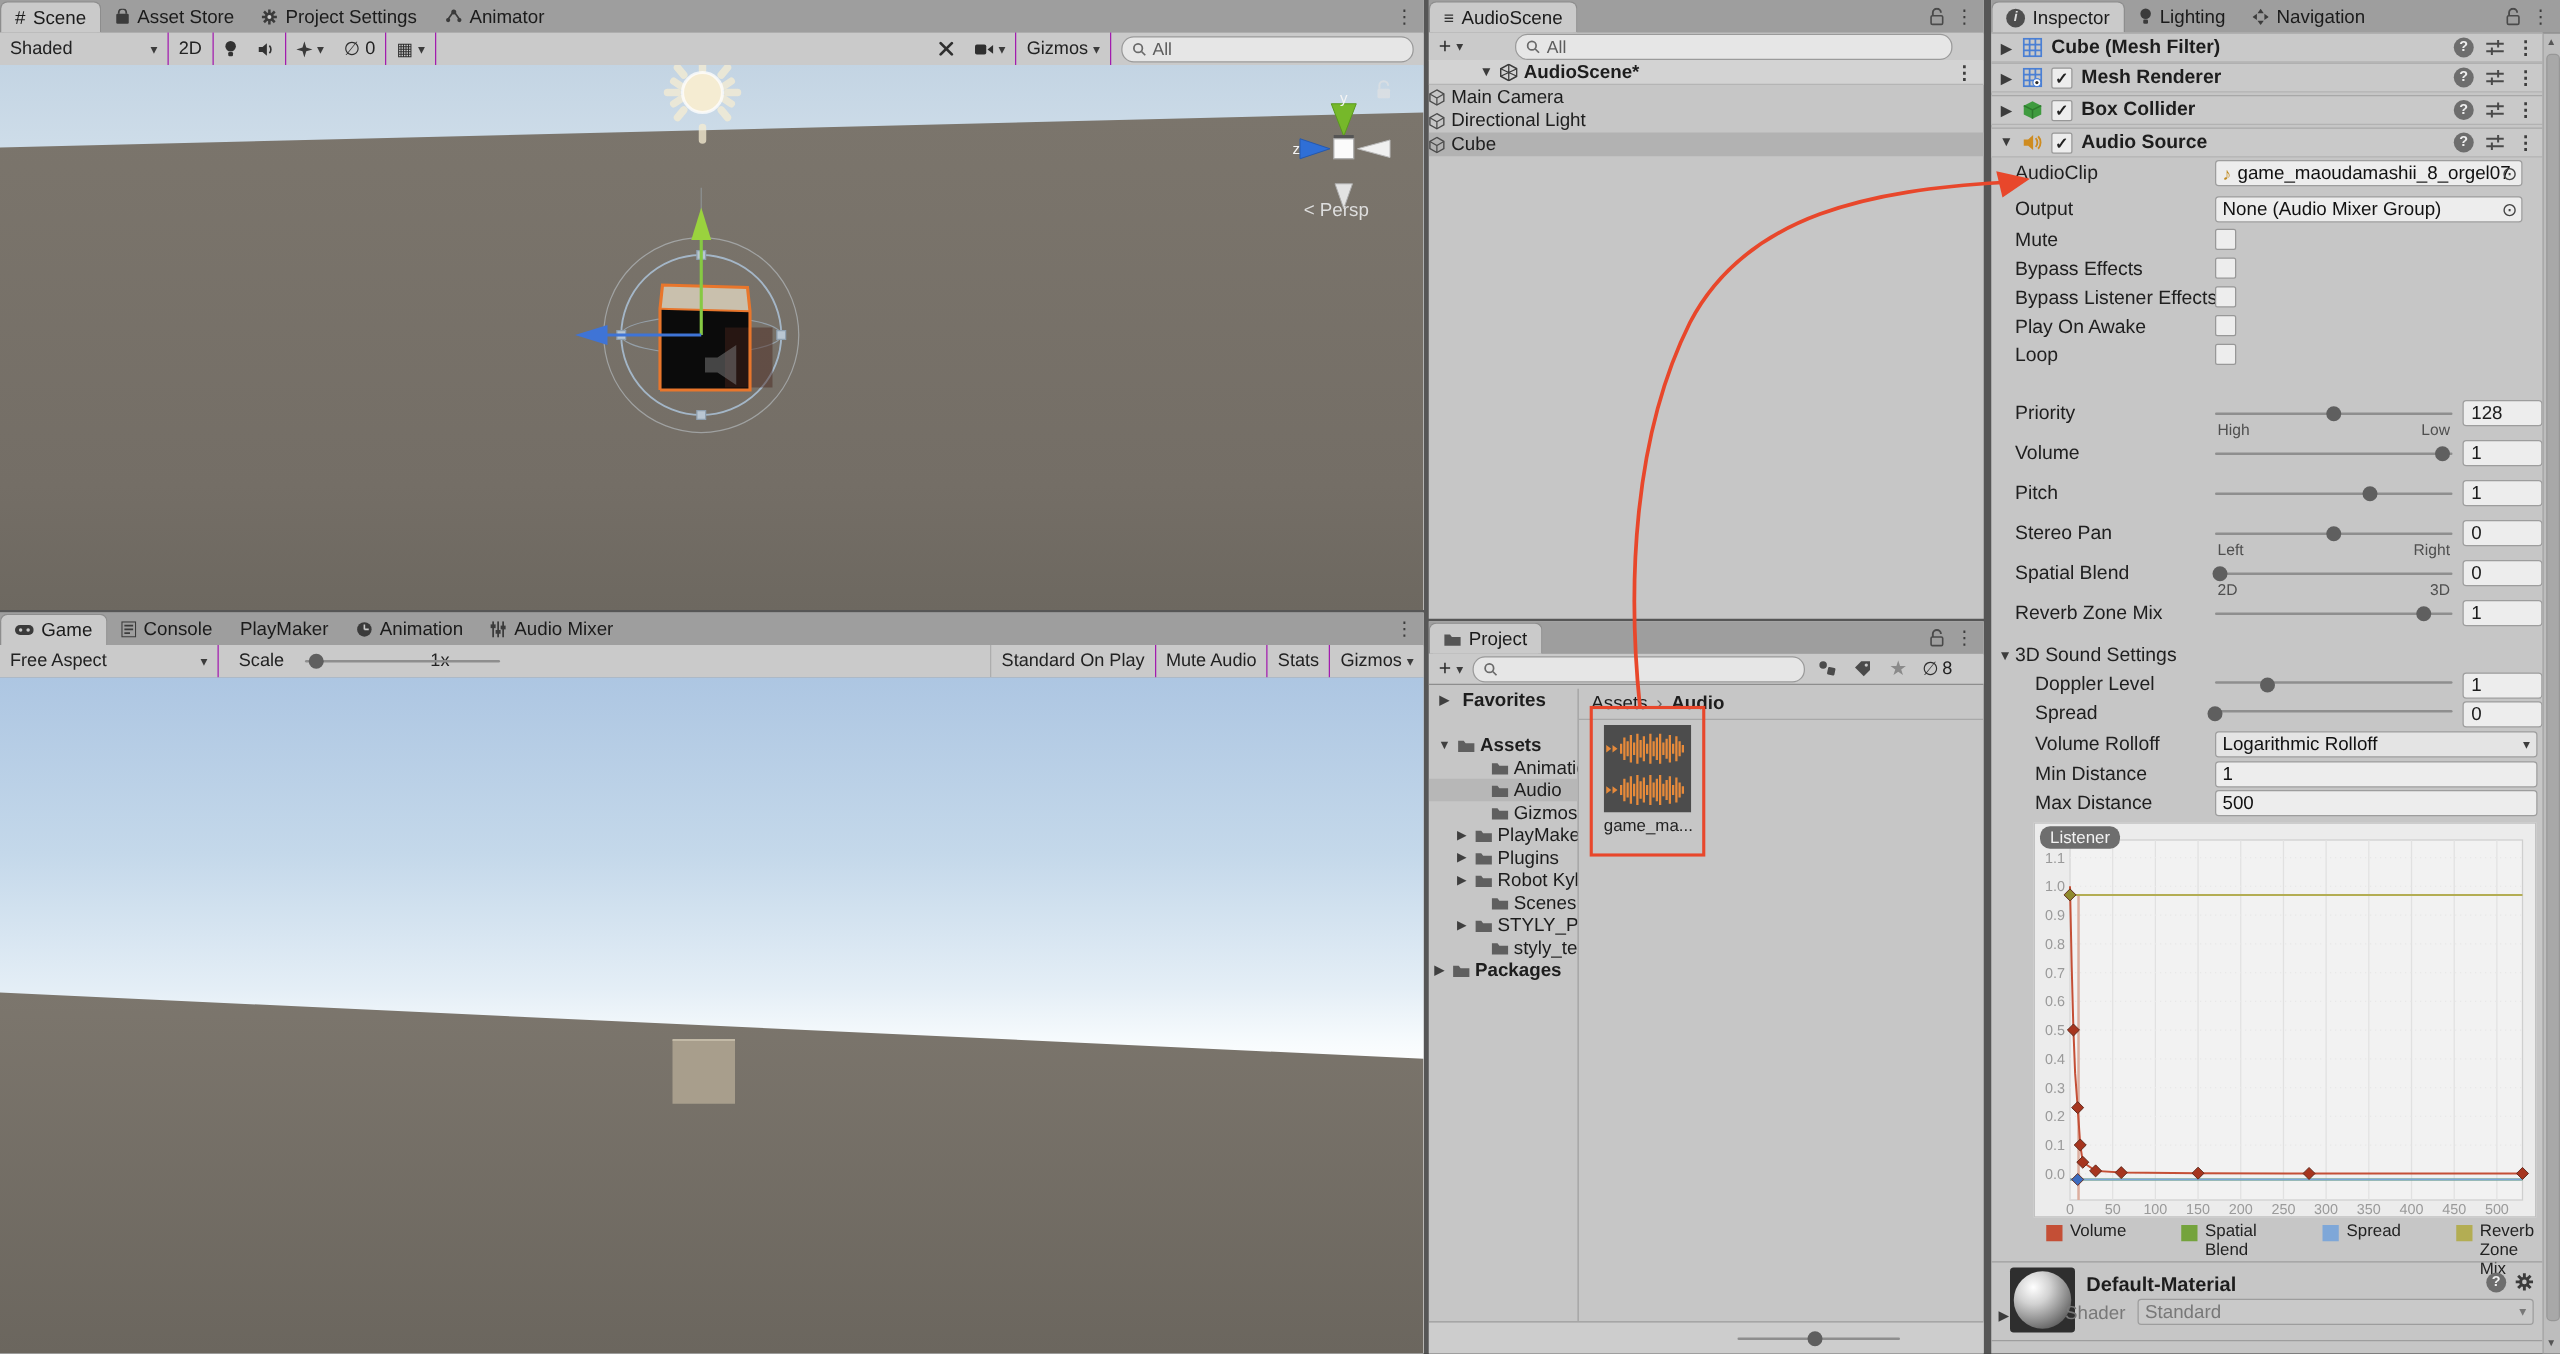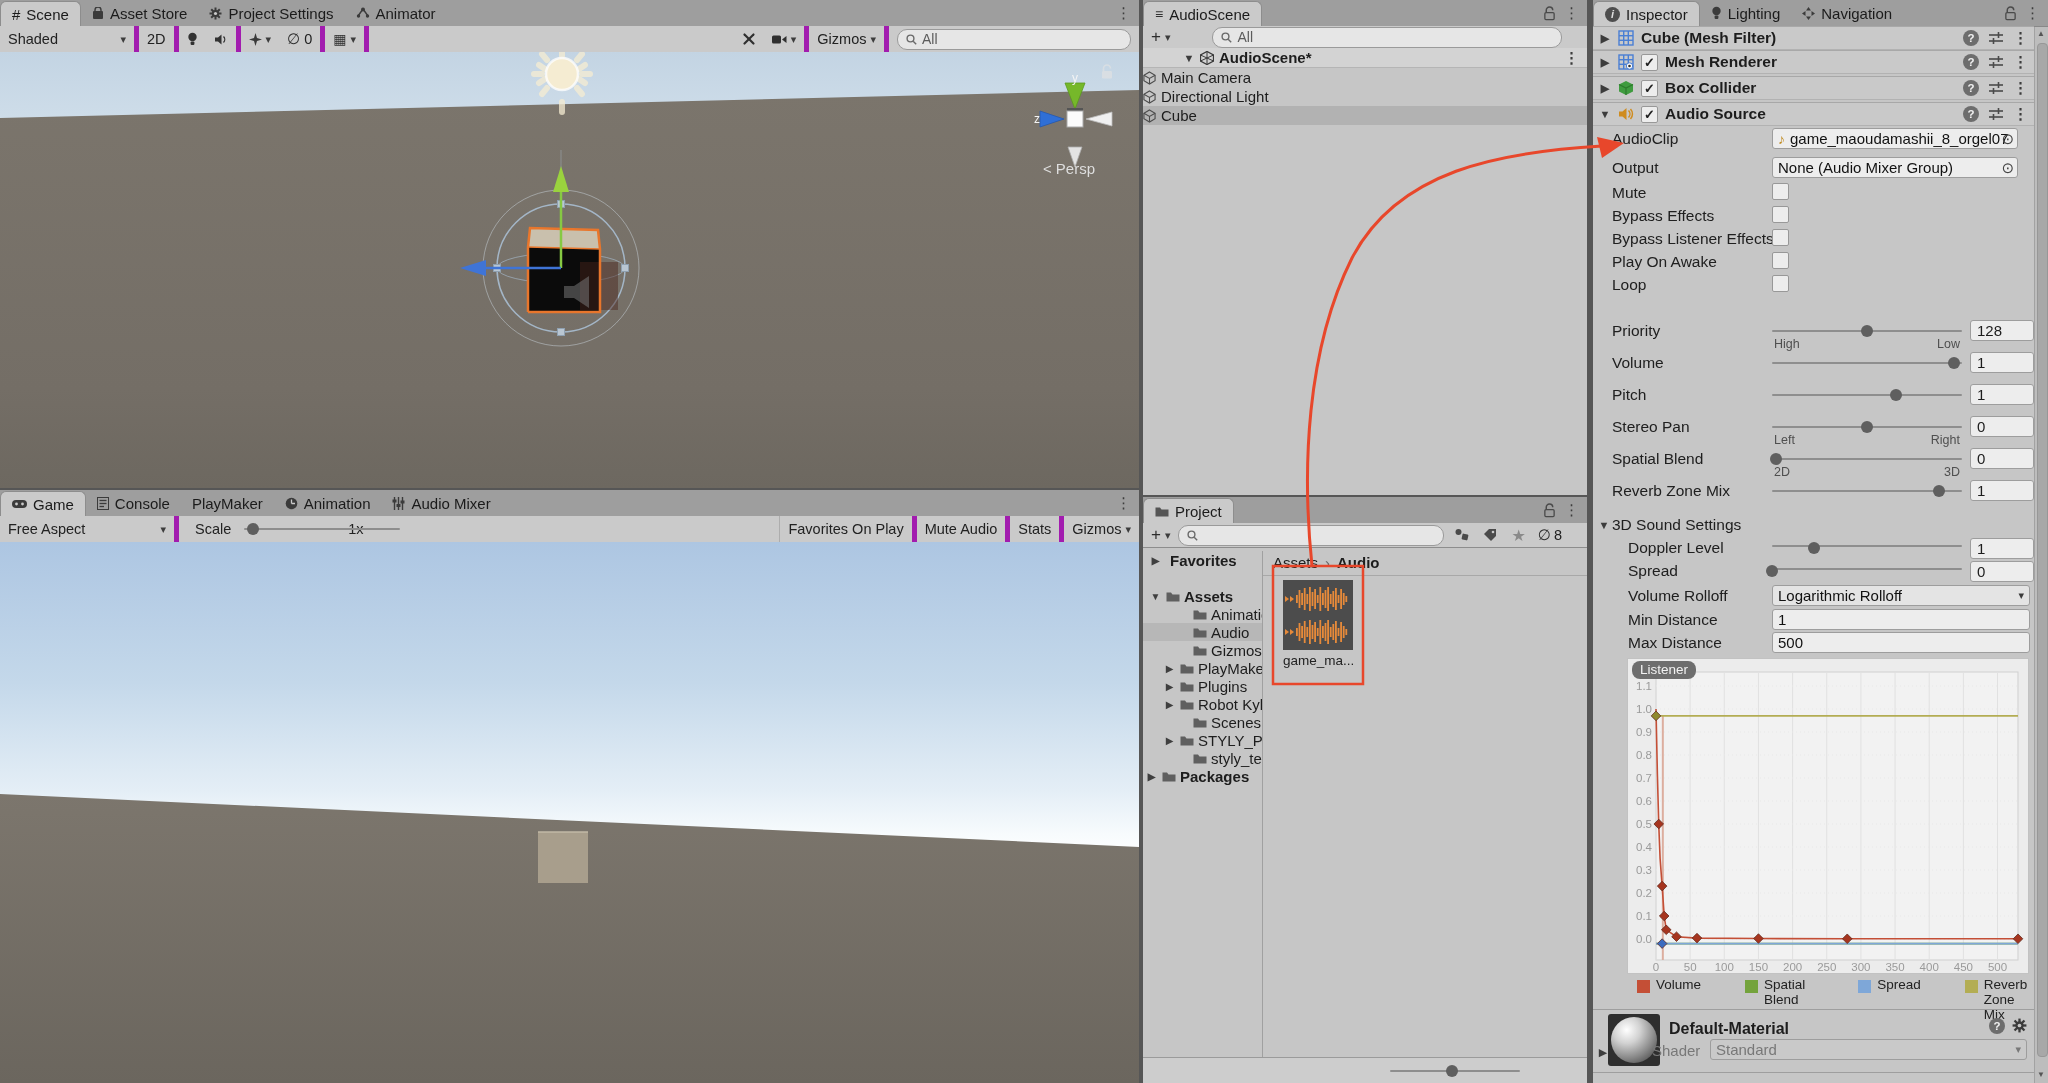--- a/index.html
+++ b/index.html
@@ -9,21 +9,21 @@
   .panel{position:absolute;background:#c6c6c6;overflow:hidden}
   .abs{position:absolute}
   
   .tabstrip{position:absolute;left:0;right:0;top:0;height:26px;background:#9e9e9e;
             border-bottom:1px solid #888;display:flex;align-items:stretch}
   .tab{display:flex;align-items:center;gap:6px;padding:0 11px;font-size:15px;color:#1b1b1b;white-space:nowrap}
   .tab.active{background:#cacaca;border-radius:6px 6px 0 0;margin-top:1px;border:1px solid #8d8d8d;border-bottom:none}
   .kebab{margin-left:auto;align-self:center;color:#3c3c3c;font-size:15px;padding:0 8px}
   .toolbar{position:absolute;left:0;right:0;height:26px;background:#cacaca;border-bottom:1px solid #8d8d8d;
            display:flex;align-items:center;font-size:14.5px;color:#222}
-  .tbtn{height:26px;display:flex;align-items:center;gap:4px;padding:0 8px;border-right:5px solid #a21caf;white-space:nowrap}
+  .tbtn{height:26px;display:flex;align-items:center;gap:4px;padding:0 8px;border-right:1px solid #a21caf;white-space:nowrap}
   .tbtn.noline{border-right:none}
   .ddarrow{font-size:11px;color:#3c3c3c}
   .search{height:19px;background:#e6e6e6;border:1px solid #9a9a9a;border-radius:10px;
           display:flex;align-items:center;gap:5px;padding:0 8px;color:#5c5c5c;font-size:14px}
   
   .field{background:#ededed;border:1px solid #9d9d9d;border-radius:3px;height:19px;
          display:flex;align-items:center;gap:5px;padding:0 5px;font-size:15px;color:#111;position:relative}
   .cb{width:15px;height:15px;background:#ededed;border:1px solid #989898;border-radius:2px;
       display:flex;align-items:center;justify-content:center;font-size:13px;color:#222}
   .sl-track{position:absolute;height:2px;background:#8e8e8e;border-radius:1px}
@@ -333,21 +333,21 @@
       </div>
       <span style="margin-left:16px">Scale</span>
       <span class="abs" style="left:244px;top:12px;width:156px">
         <span class="sl-track" style="left:0;width:156px;top:0">
             <span class="sl-thumb" style="left:6%"></span>
           </span>
       </span>
       <span style="margin-left:117px">1x</span>
       <div style="flex:1"></div>
       <div class="tbtn" style="border-left:1px solid #adadad">
-        <span>Favorites On Play</span>
+        <span>Standard On Play</span>
       </div>
       <div class="tbtn">
         <span>Mute Audio</span>
       </div>
       <div class="tbtn">
         <span>Stats</span>
       </div>
       <div class="tbtn noline">
         <span>Gizmos</span>
         <span class="ddarrow">▾</span>

